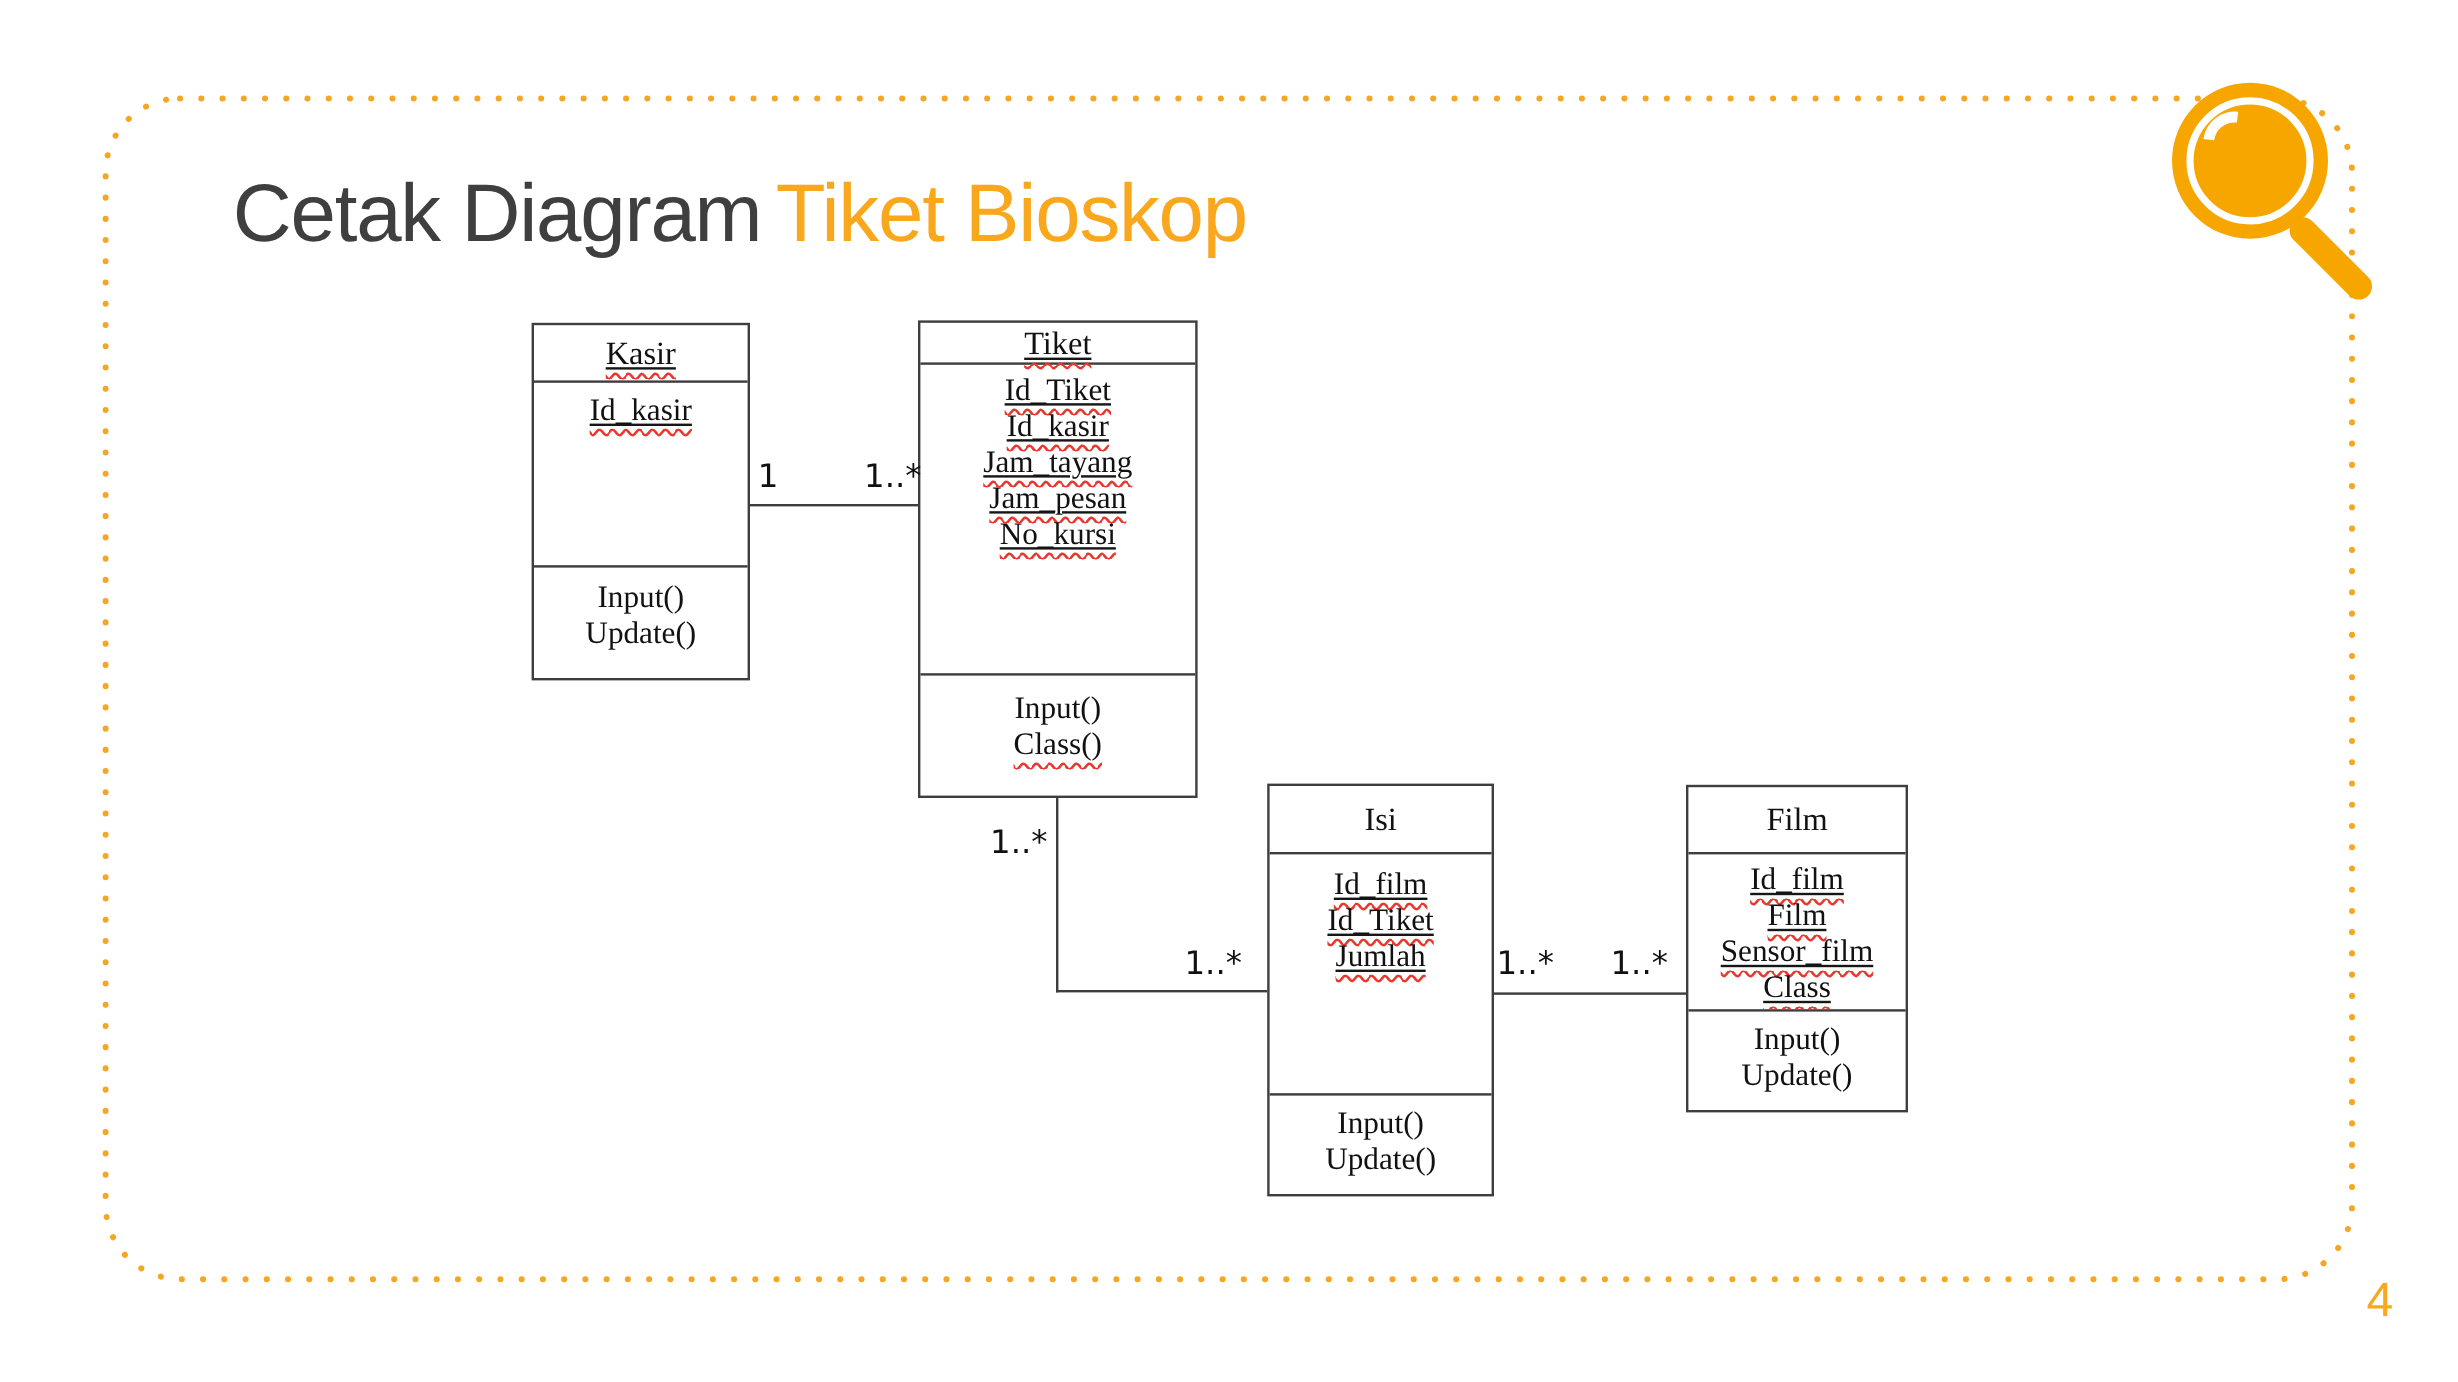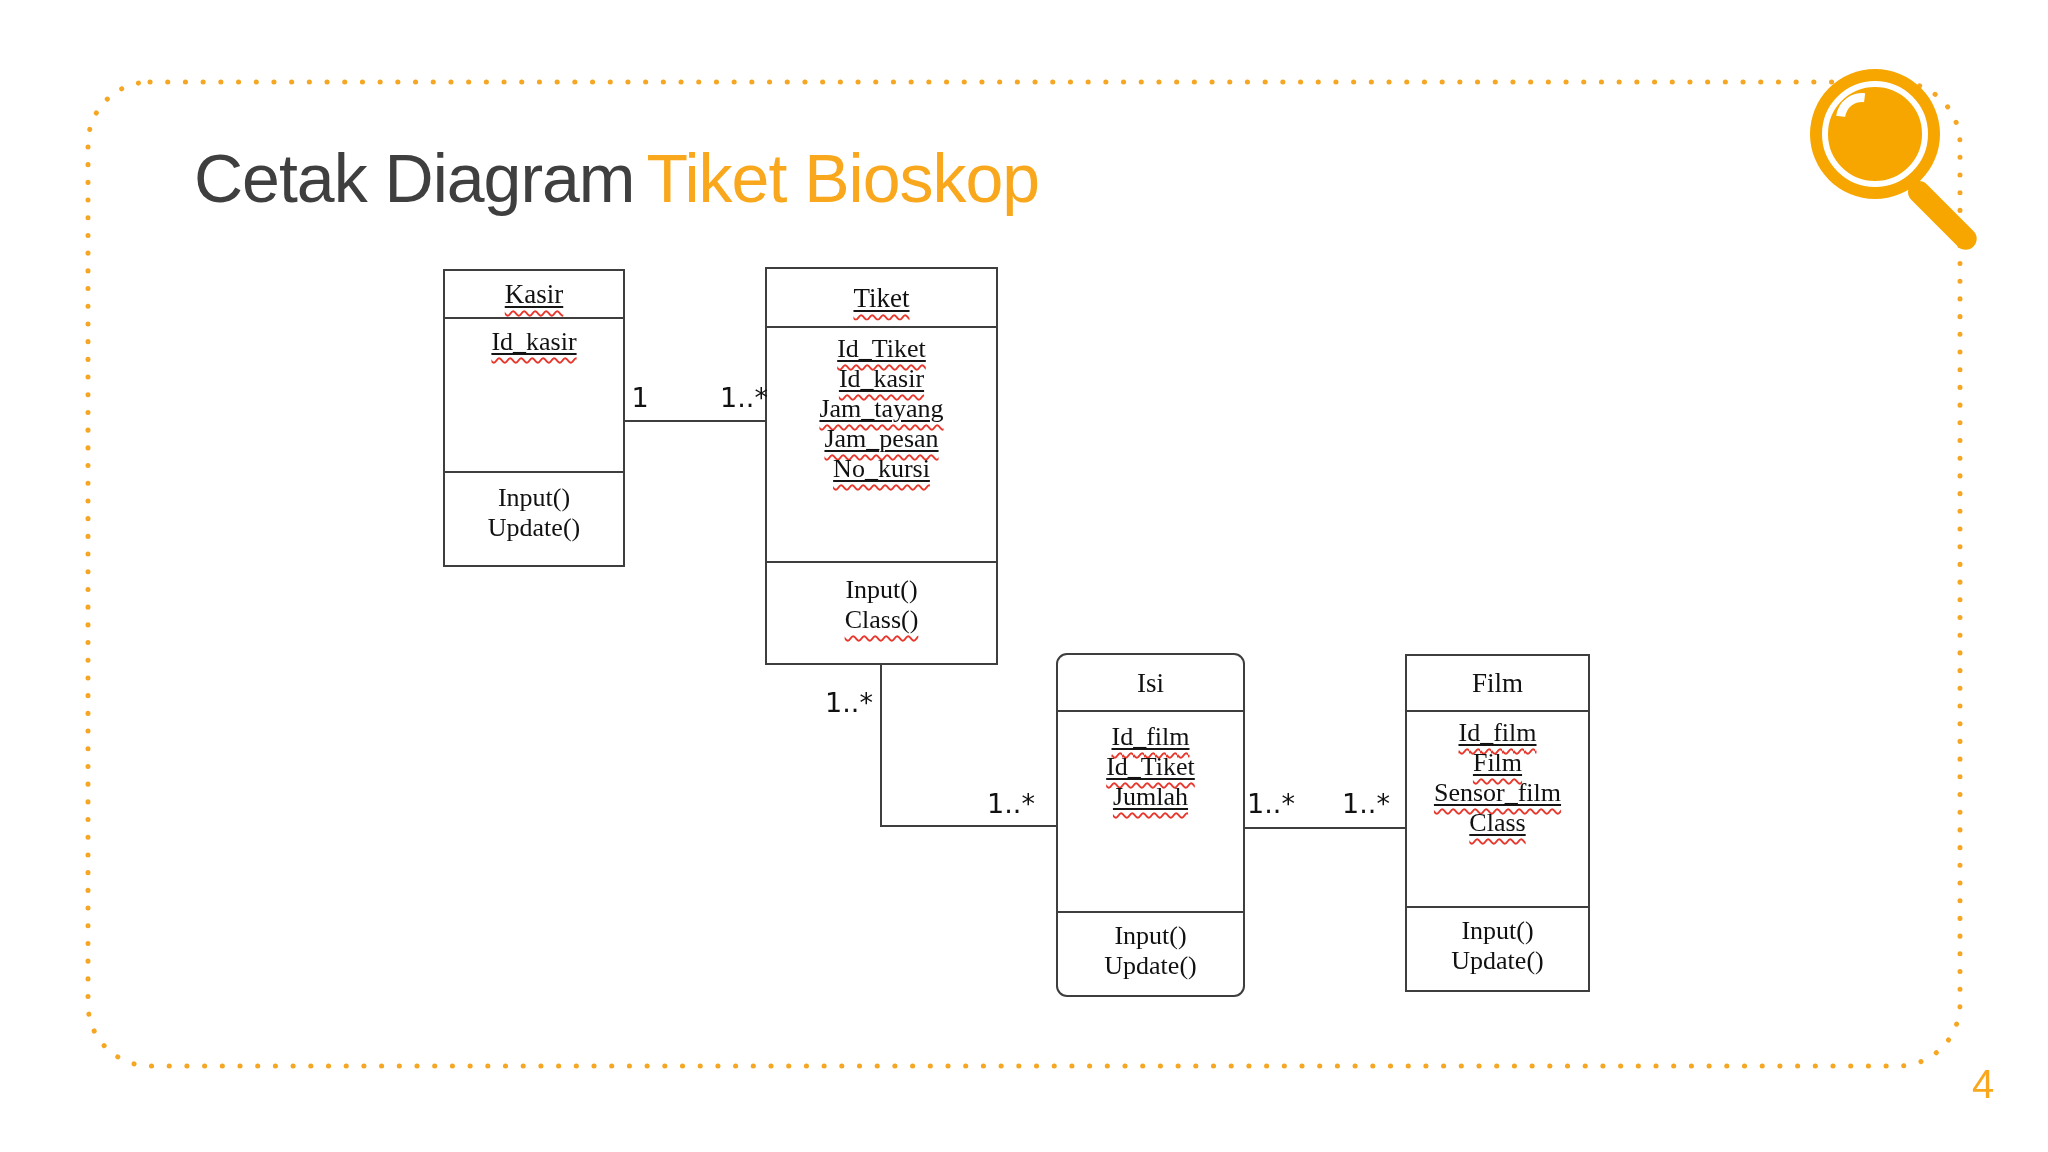--- a/index.html
+++ b/index.html
@@ -71,52 +71,52 @@
     <div class="uml-sec uml-attrs" style="padding-top:8px;">
         <div class="uml-line"><span class="sq"><span class="u">Id_kasir</span></span></div>
       </div>
     <div class="uml-sec uml-methods" style="height:92px;padding-top:10px;">
         <div class="uml-line"><span><span>Input()</span></span></div>
         <div class="uml-line"><span><span>Update()</span></span></div>
       </div>
   </div>
 
   <div class="uml-class" style="left:765px;top:267px;width:233px;height:398px;">
-    <div class="uml-sec uml-title" style="height:59px;">
+    <div class="uml-sec uml-title" style="height:35px;">
         <div class="uml-line"><span class="sq"><span class="u">Tiket</span></span></div>
       </div>
     <div class="uml-sec uml-attrs" style="padding-top:6px;">
         <div class="uml-line"><span class="sq"><span class="u">Id_Tiket</span></span></div>
         <div class="uml-line"><span class="sq"><span class="u">Id_kasir</span></span></div>
         <div class="uml-line"><span class="sq"><span class="u">Jam_tayang</span></span></div>
         <div class="uml-line"><span class="sq"><span class="u">Jam_pesan</span></span></div>
         <div class="uml-line"><span class="sq"><span class="u">No_kursi</span></span></div>
       </div>
     <div class="uml-sec uml-methods" style="height:100px;padding-top:12px;">
         <div class="uml-line"><span><span>Input()</span></span></div>
         <div class="uml-line"><span class="sq"><span>Class()</span></span></div>
       </div>
   </div>
 
-  <div class="uml-class" style="left:1056px;top:653px;width:189px;height:344px;border-radius:11px;">
+  <div class="uml-class" style="left:1056px;top:653px;width:189px;height:344px;">
     <div class="uml-sec uml-title" style="height:57px;">
         <div class="uml-line"><span><span>Isi</span></span></div>
       </div>
     <div class="uml-sec uml-attrs" style="padding-top:10px;">
         <div class="uml-line"><span class="sq"><span class="u">Id_film</span></span></div>
         <div class="uml-line"><span class="sq"><span class="u">Id_Tiket</span></span></div>
         <div class="uml-line"><span class="sq"><span class="u">Jumlah</span></span></div>
       </div>
     <div class="uml-sec uml-methods" style="height:82px;padding-top:8px;">
         <div class="uml-line"><span><span>Input()</span></span></div>
         <div class="uml-line"><span><span>Update()</span></span></div>
       </div>
   </div>
 
-  <div class="uml-class" style="left:1405px;top:654px;width:185px;height:338px;">
+  <div class="uml-class" style="left:1405px;top:654px;width:185px;height:273px;">
     <div class="uml-sec uml-title" style="height:56px;">
         <div class="uml-line"><span><span>Film</span></span></div>
       </div>
     <div class="uml-sec uml-attrs" style="padding-top:6px;">
         <div class="uml-line"><span class="sq"><span class="u">Id_film</span></span></div>
         <div class="uml-line"><span class="sq"><span class="u">Film</span></span></div>
         <div class="uml-line"><span class="sq"><span class="u">Sensor_film</span></span></div>
         <div class="uml-line"><span class="sq"><span class="u">Class</span></span></div>
       </div>
     <div class="uml-sec uml-methods" style="height:82px;padding-top:8px;">

